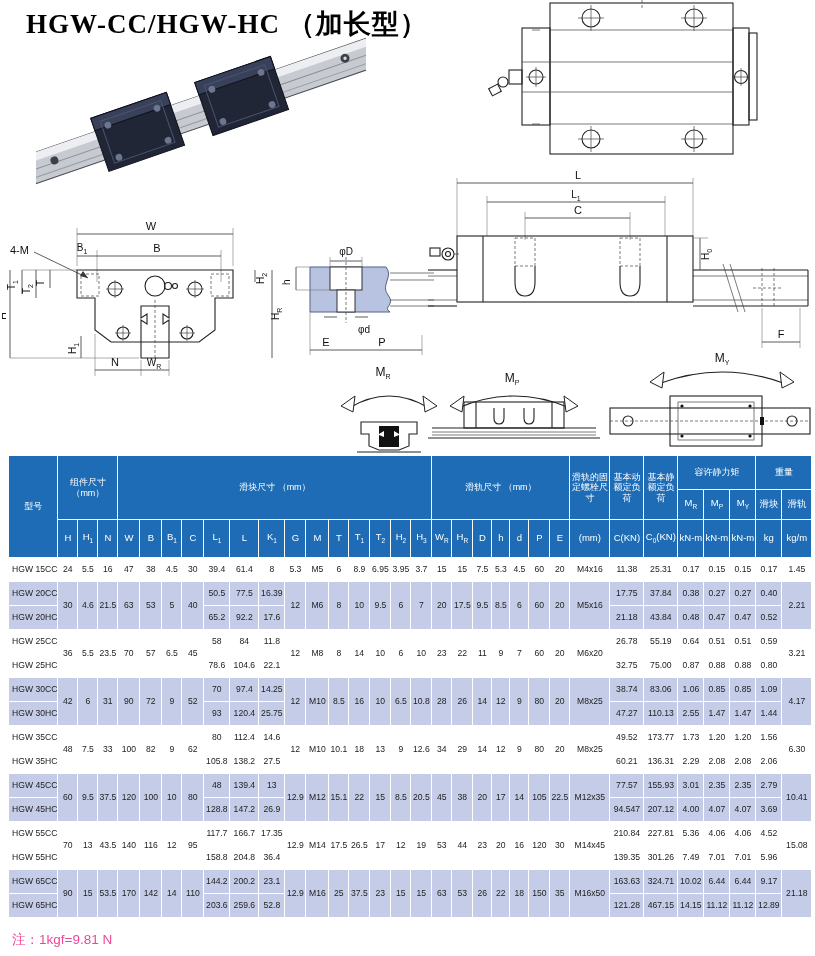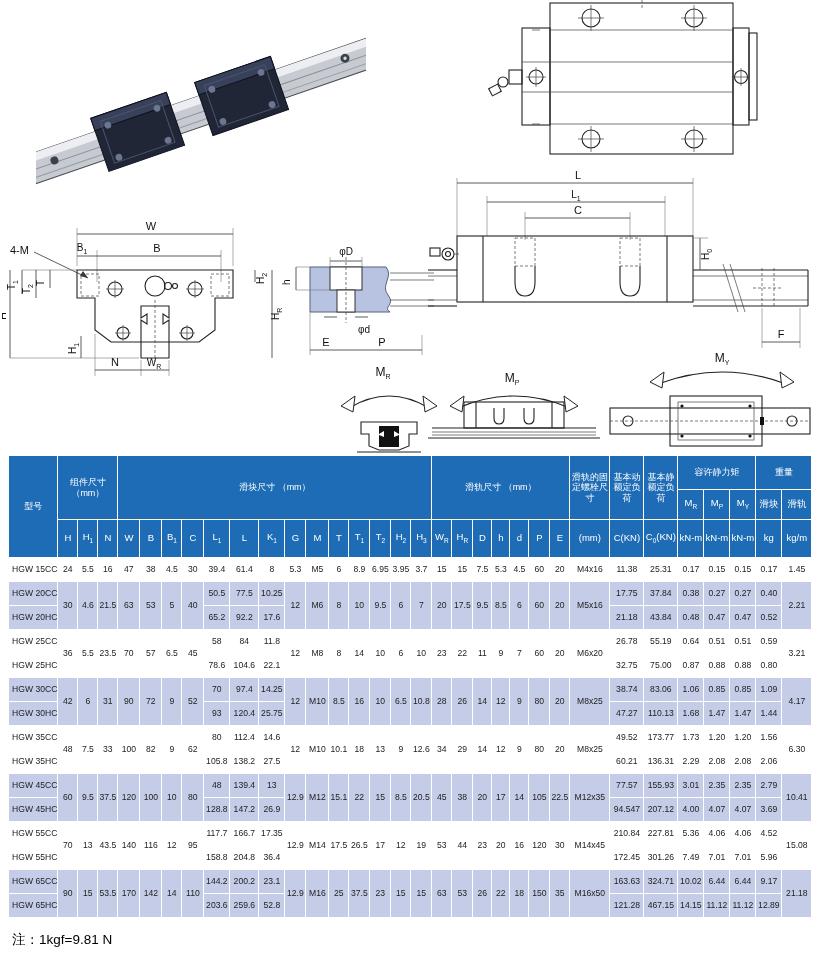--- a/index.html
+++ b/index.html
@@ -2,21 +2,21 @@
 <html><head>
 <meta charset="utf-8">
 <style>
   html,body{margin:0;padding:0;background:#fff;}
   .page{position:relative;width:815px;height:956px;background:#fff;overflow:hidden;
         font-family:"Liberation Sans",sans-serif;color:#111;}
   .abs{position:absolute;}
   #page-title{position:absolute;left:26px;top:6px;font-family:"Liberation Serif",serif;
 
         font-weight:bold;font-size:27px;letter-spacing:1px;color:#000;white-space:nowrap;}
-  #footnote{position:absolute;left:12px;top:931px;font-size:13.5px;color:#000000;}
+  #footnote{position:absolute;left:12px;top:931px;font-size:13.5px;color:#ec4899;}
   svg text{font-family:"Liberation Sans",sans-serif;fill:#111;}
   .dim{stroke:#333;stroke-width:0.8;}
   .ext{stroke:#777;stroke-width:0.6;}
   .out{stroke:#222;stroke-width:1.1;fill:none;}
   .thin{stroke:#444;stroke-width:0.7;fill:none;}
   .dash{stroke:#444;stroke-width:0.7;fill:none;stroke-dasharray:3,2;}
   .svgsub{font-size:7px;}
   
   #spec{position:absolute;left:8px;top:455px;border-collapse:collapse;table-layout:fixed;}
   #spec th,#spec td{border:1px solid #fff;padding:0;text-align:center;vertical-align:middle;
@@ -28,20 +28,21 @@
   #spec thead sub,#spec tbody sub{font-size:6.5px;}
   #spec tbody td{font-size:8.6px;color:#222;height:23px;line-height:1;background:#fff;}
   #spec tbody tr.shade td{background:#c4cce8;}
   #spec tbody td.model{text-align:left;padding-left:3px;white-space:nowrap;}
 </style>
 </head>
 <body>
 
 <div class="page">
 
+  <div id="page-title">HGW-CC/HGW-HC （加长型）</div>
 
   <svg class="abs" style="left:36px;top:34px" width="330" height="152" viewBox="0 0 330 152">
     <g transform="rotate(-19 165 76)">
       <rect x="-15" y="62" width="360" height="30" fill="#c7cbd1" stroke="#4a4f57"></rect>
       <rect x="-15" y="62" width="360" height="8" fill="#eceef1" stroke="none"></rect>
       <line x1="-15" y1="78" x2="345" y2="78" stroke="#8b9097"></line>
       <line x1="-15" y1="86" x2="345" y2="86" stroke="#9aa0a8"></line>
       <circle cx="10" cy="76" r="4" fill="#3c4149"></circle>
       <circle cx="318" cy="74" r="4.5" fill="#3c4149"></circle>
       <circle cx="318" cy="74" r="1.7" fill="#d8dadd"></circle>
@@ -436,21 +437,21 @@
           <td class="model">HGW 20CC</td>
           <td rowspan="2">30</td>
           <td rowspan="2">4.6</td>
           <td rowspan="2">21.5</td>
           <td rowspan="2">63</td>
           <td rowspan="2">53</td>
           <td rowspan="2">5</td>
           <td rowspan="2">40</td>
           <td>50.5</td>
           <td>77.5</td>
-          <td>10.25</td>
+          <td>16.39</td>
           <td rowspan="2">12</td>
           <td rowspan="2">M6</td>
           <td rowspan="2">8</td>
           <td rowspan="2">10</td>
           <td rowspan="2">9.5</td>
           <td rowspan="2">6</td>
           <td rowspan="2">7</td>
           <td rowspan="2">20</td>
           <td rowspan="2">17.5</td>
           <td rowspan="2">9.5</td>
@@ -561,21 +562,21 @@
           <td>1.09</td>
           <td rowspan="2">4.17</td>
         </tr>
         <tr class="shade">
           <td class="model">HGW 30HC</td>
           <td>93</td>
           <td>120.4</td>
           <td>25.75</td>
           <td>47.27</td>
           <td>110.13</td>
-          <td>1.68</td>
+          <td>2.55</td>
           <td>1.47</td>
           <td>1.47</td>
           <td>1.44</td>
         </tr>
         <tr>
           <td class="model">HGW 35CC</td>
           <td rowspan="2">48</td>
           <td rowspan="2">7.5</td>
           <td rowspan="2">33</td>
           <td rowspan="2">100</td>
@@ -700,21 +701,21 @@
           <td>4.06</td>
           <td>4.06</td>
           <td>4.52</td>
           <td rowspan="2">15.08</td>
         </tr>
         <tr>
           <td class="model">HGW 55HC</td>
           <td>158.8</td>
           <td>204.8</td>
           <td>36.4</td>
-          <td>172.45</td>
+          <td>139.35</td>
           <td>301.26</td>
           <td>7.49</td>
           <td>7.01</td>
           <td>7.01</td>
           <td>5.96</td>
         </tr>
         <tr class="shade">
           <td class="model">HGW 65CC</td>
           <td rowspan="2">90</td>
           <td rowspan="2">15</td>

